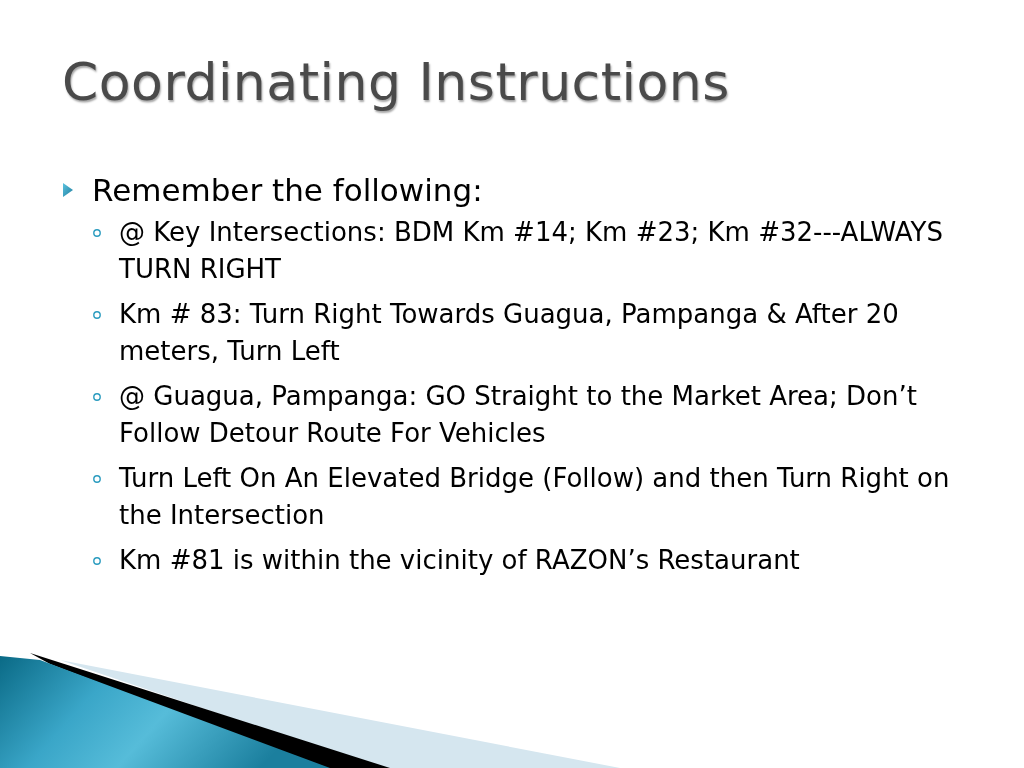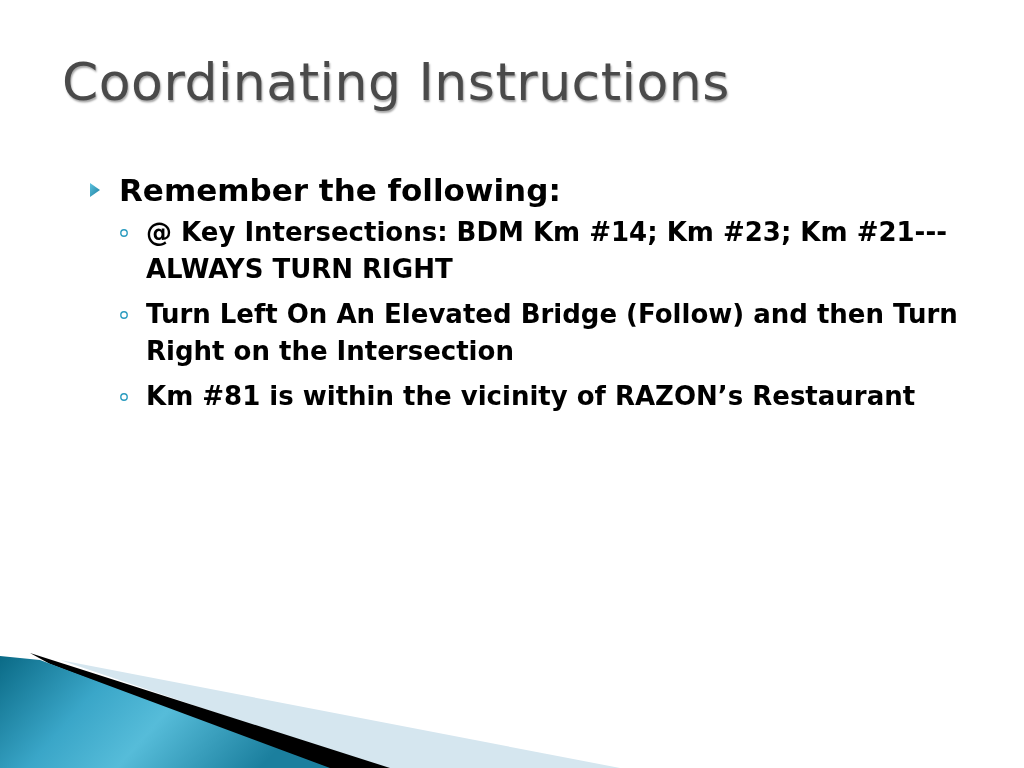--- a/index.html
+++ b/index.html
@@ -26,24 +26,23 @@
       font-family: "DejaVu Sans", sans-serif;
       font-size: 52px;
       font-weight: normal;
       color: #4a4a4a;
       letter-spacing: 0.5px;
       text-shadow: 1px 2px 2px rgba(0,0,0,0.35), 0 -1px 0 rgba(255,255,255,0.6);
       white-space: nowrap;
     }
     .content {
       position: absolute;
-      left: 89px;
+      left: 62px;
       top: 168px;
       width: 900px;
-      font-weight: bold;
     }
     .l1 {
       display: flex;
       align-items: flex-start;
       font-size: 31px;
       line-height: 44px;
       color: #000;
     }
     .l1 .bullet {
       width: 30px;
@@ -108,21 +107,37 @@
       <span class="text">Remember the following:</span>
     </div>
 
     <ul class="sub">
       <li class="l2">
         <span class="bullet">
           <svg width="10" height="10" viewBox="0 0 10 10">
               <circle cx="5" cy="5" r="3.2" fill="none" stroke="#2a9bbf" stroke-width="1.4"></circle>
             </svg>
         </span>
-        <span class="text">@ Key Intersections: BDM Km #14; Km #23; Km #21---ALWAYS TURN RIGHT</span>
+        <span class="text">@ Key Intersections: BDM Km #14; Km #23; Km #32---ALWAYS TURN RIGHT</span>
+      </li>
+      <li class="l2">
+        <span class="bullet">
+          <svg width="10" height="10" viewBox="0 0 10 10">
+              <circle cx="5" cy="5" r="3.2" fill="none" stroke="#2a9bbf" stroke-width="1.4"></circle>
+            </svg>
+        </span>
+        <span class="text">Km # 83: Turn Right Towards Guagua, Pampanga &amp; After 20 meters, Turn Left</span>
+      </li>
+      <li class="l2">
+        <span class="bullet">
+          <svg width="10" height="10" viewBox="0 0 10 10">
+              <circle cx="5" cy="5" r="3.2" fill="none" stroke="#2a9bbf" stroke-width="1.4"></circle>
+            </svg>
+        </span>
+        <span class="text">@ Guagua, Pampanga: GO Straight to the Market Area; Don’t Follow Detour Route For Vehicles</span>
       </li>
       <li class="l2">
         <span class="bullet">
           <svg width="10" height="10" viewBox="0 0 10 10">
               <circle cx="5" cy="5" r="3.2" fill="none" stroke="#2a9bbf" stroke-width="1.4"></circle>
             </svg>
         </span>
         <span class="text">Turn Left On An Elevated Bridge (Follow) and then Turn Right on the Intersection</span>
       </li>
       <li class="l2">

